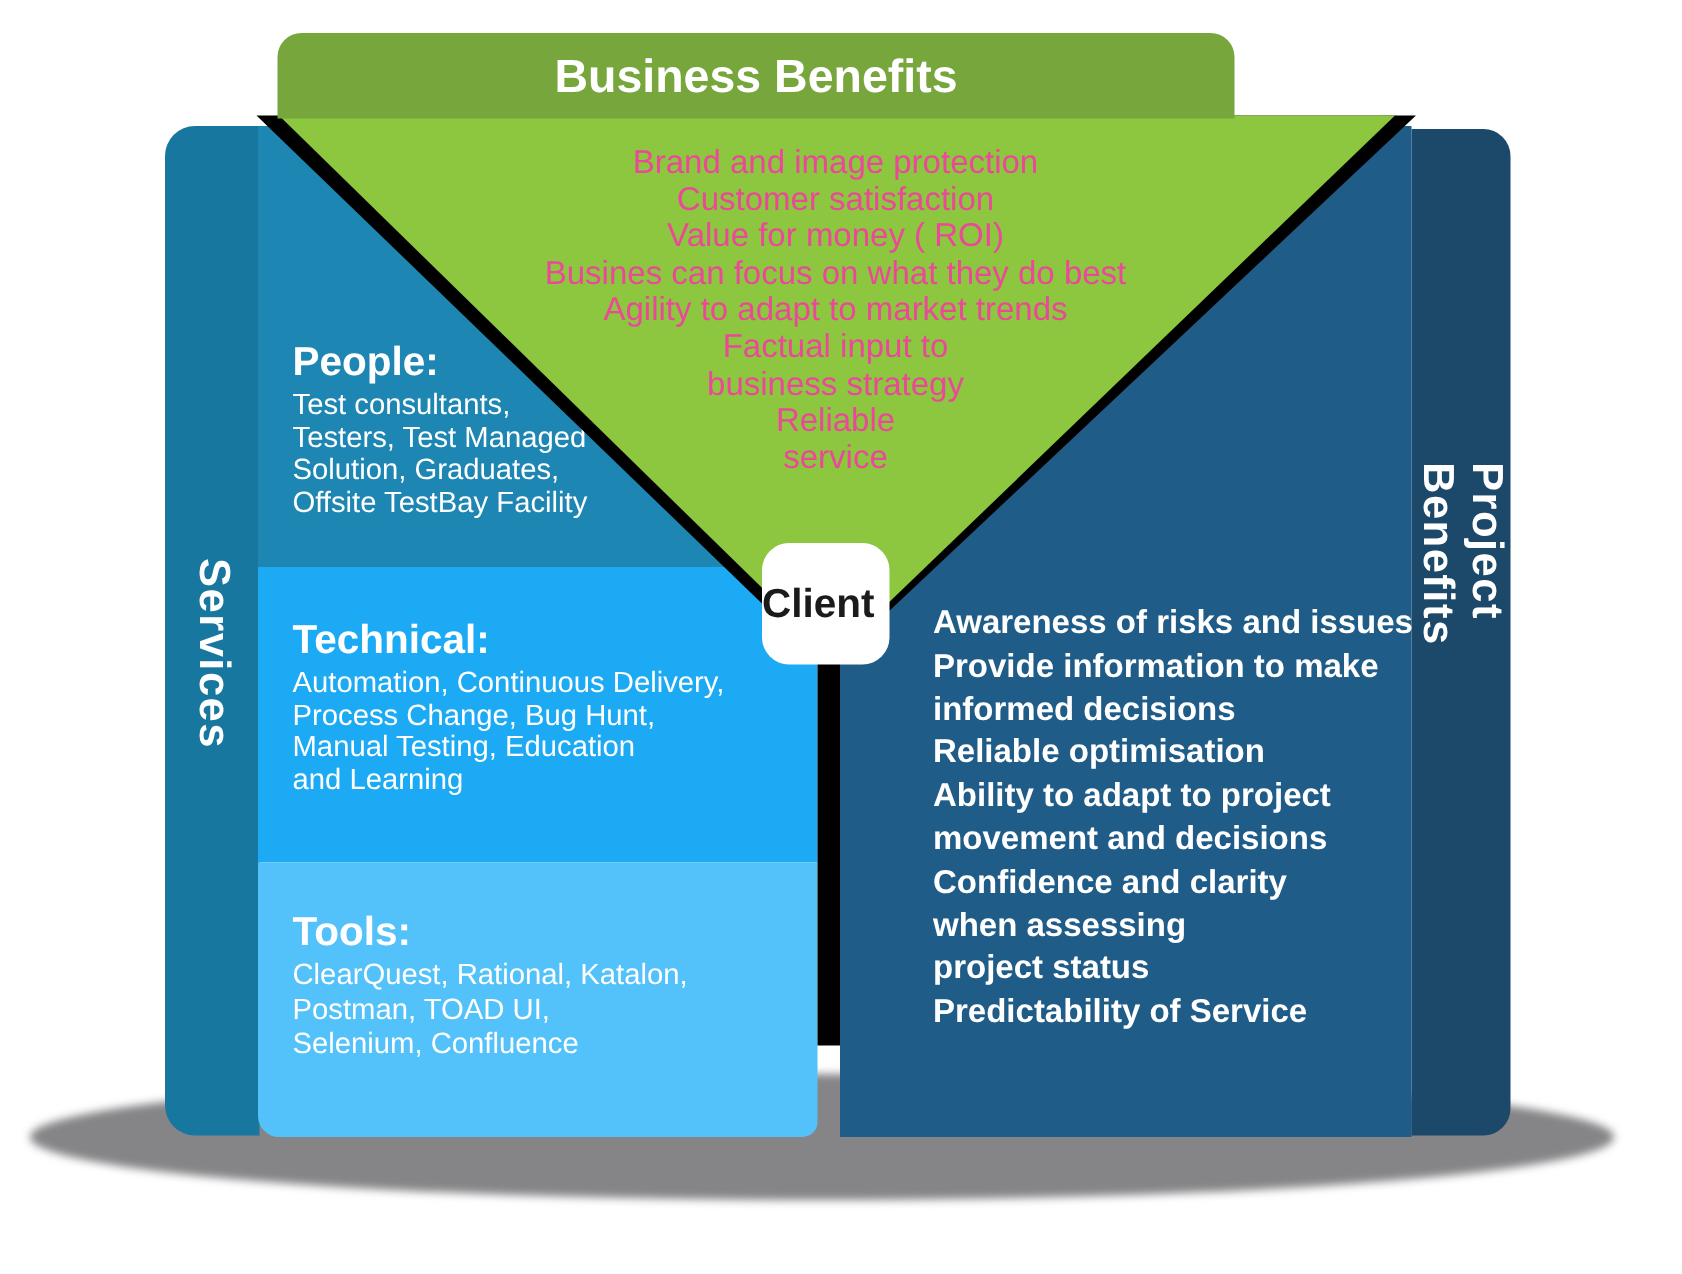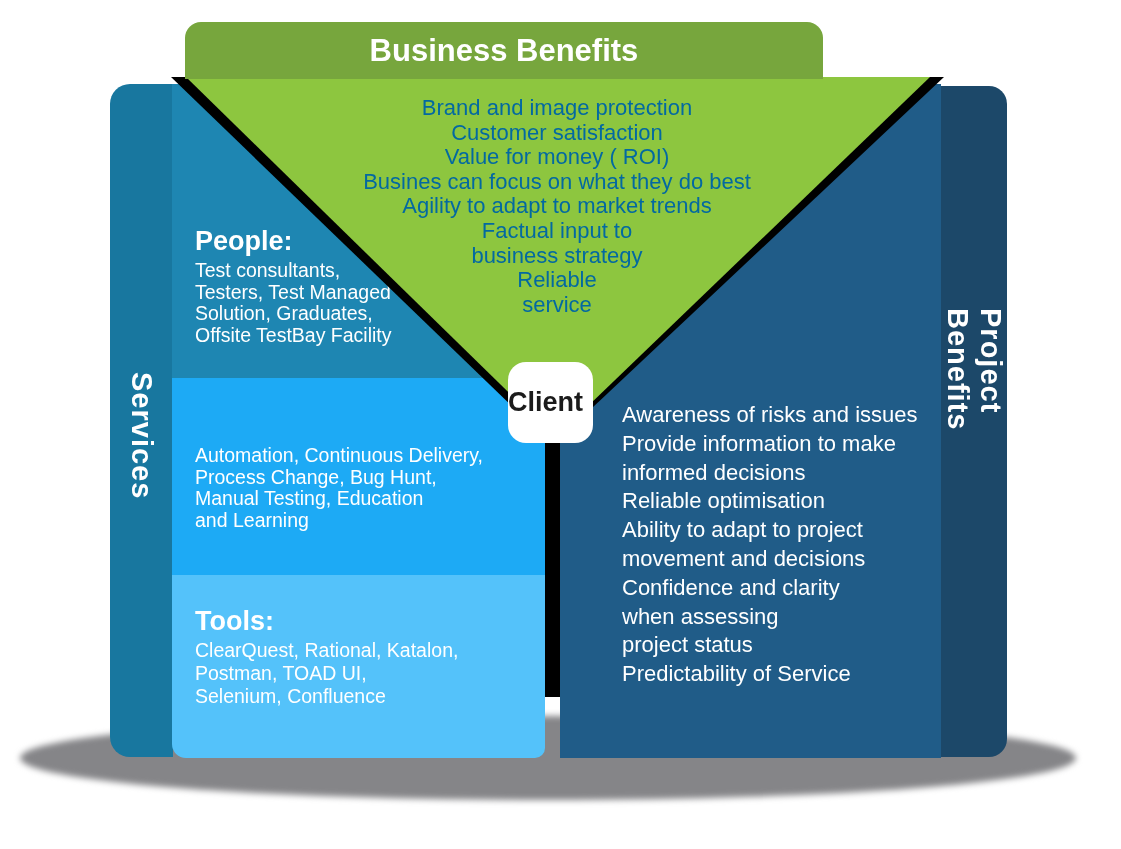--- a/index.html
+++ b/index.html
@@ -40,37 +40,37 @@
   .panel-people .sec-title{top:142px;}
   .panel-technical .sec-title{top:33px;}
   .panel-tools .sec-title{top:31px;}
   .sec-lines{position:absolute;left:23px;font-size:19.5px;line-height:21.6px;color:#fff;}
   .panel-people .sec-lines{top:176px;}
   .panel-technical .sec-lines{top:67px;}
   .panel-tools .sec-lines{top:64px;line-height:23px;}
 
   
   .panel-right{left:560px;top:84px;width:381px;height:674px;background:var(--right-panel,#205c88);}
-  .pb-lines{position:absolute;left:62px;top:317px;font-size:22px;line-height:28.8px;color:#fff;white-space:nowrap;}
+  .pb-lines{position:absolute;left:62px;top:317px;font-size:22px;line-height:28.8px;color:#fff;white-space:nowrap;font-weight:bold;}
 
   
   .vshape{position:absolute;left:0;top:0;width:1121px;height:849px;pointer-events:none;}
 
   
   .header{
     position:absolute;left:185px;top:22px;width:638px;height:57px;
     background:var(--header-green,#77a63d);border-radius:16px 16px 0 0;
     display:flex;align-items:center;justify-content:center;
     color:#fff;font-size:31px;font-weight:bold;
   }
 
   
   .funnel-text{
     position:absolute;left:257px;top:96px;width:600px;text-align:center;
-    color:#0369a1;font-size:22px;line-height:24.6px;
+    color:#ec4899;font-size:22px;line-height:24.6px;
   }
 
   
   .client-box{
     position:absolute;left:508px;top:362px;width:85px;height:81px;
     background:#ffffff;border-radius:18px;display:flex;align-items:center;justify-content:flex-start;
     color:var(--client-text,#1b1b1b);font-size:27px;font-weight:bold;
   }
 </style>
 </head>
@@ -92,20 +92,21 @@
     <h3 class="sec-title">People:</h3>
     <div class="sec-lines">
       <div>Test consultants,</div>
       <div>Testers, Test Managed</div>
       <div>Solution, Graduates,</div>
       <div>Offsite TestBay Facility</div>
     </div>
   </div>
 
   <div class="panel panel-technical">
+    <h3 class="sec-title">Technical:</h3>
     <div class="sec-lines">
       <div>Automation, Continuous Delivery,</div>
       <div>Process Change, Bug Hunt,</div>
       <div>Manual Testing, Education</div>
       <div>and Learning</div>
     </div>
   </div>
 
   <div class="panel panel-tools">
     <h3 class="sec-title">Tools:</h3>

